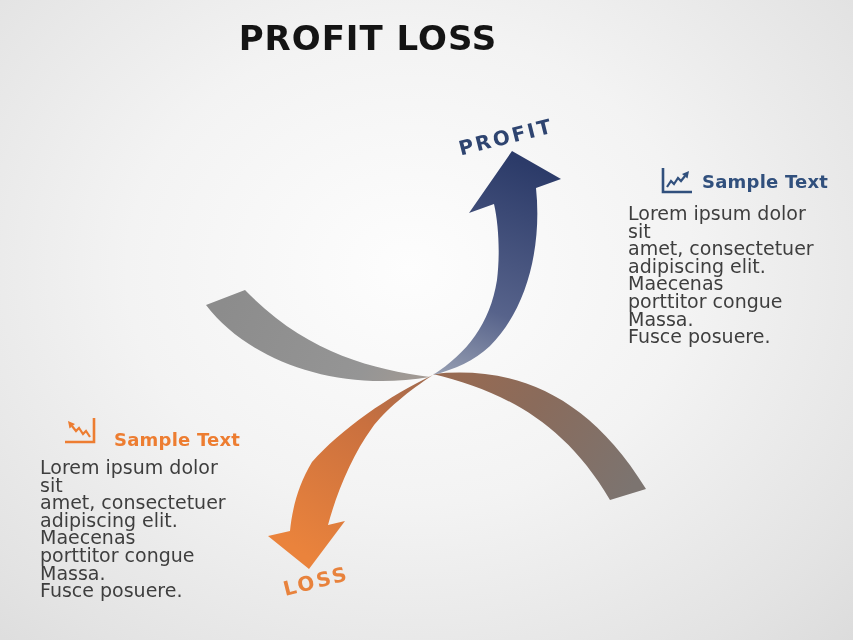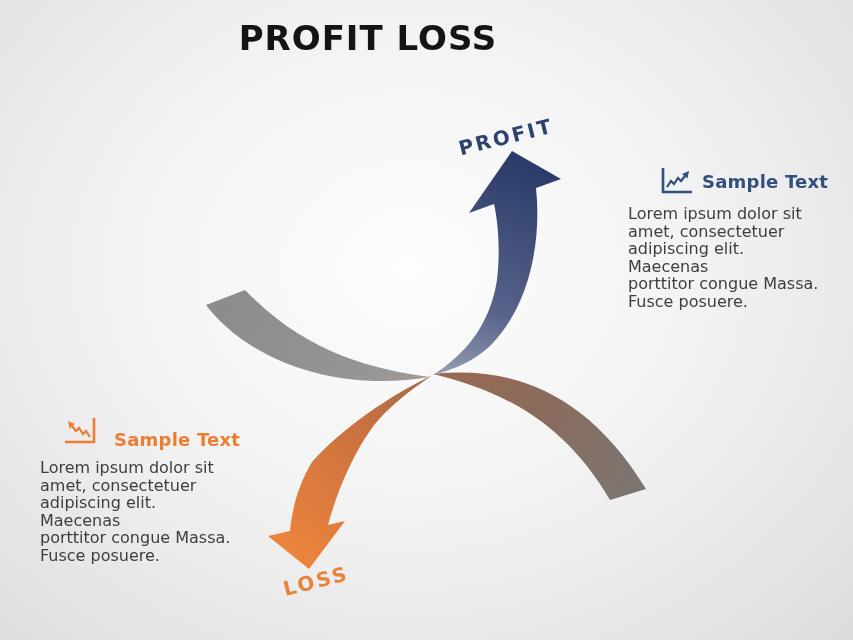--- a/index.html
+++ b/index.html
@@ -32,21 +32,21 @@
   .callout.right .callout-head{gap:9px;}
   .callout.left .callout-head{gap:16px;}
   .callout-heading{font-size:18px;font-weight:bold;letter-spacing:0.2px;}
   .callout.right .callout-heading{color:#31507D;padding-top:5px;}
   .callout.left .callout-heading{color:#ED7D31;padding-top:13px;}
   .icon{display:inline-block;line-height:0;}
   .callout.right .icon{color:#31507D;}
   .callout.left .icon{color:#ED7D31;transform:scaleX(-1);}
   .callout-body{
     margin-top:9px;
-    font-size:16px;line-height:17.6px;color:#3E3E3E;
+    font-size:19px;line-height:17.6px;color:#3E3E3E;
     white-space:pre-line;
   }
 </style>
 </head>
 <body>
 
 <div class="stage">
 
   <svg class="ribbons" width="853" height="640" viewBox="0 0 853 640">
     <defs>

